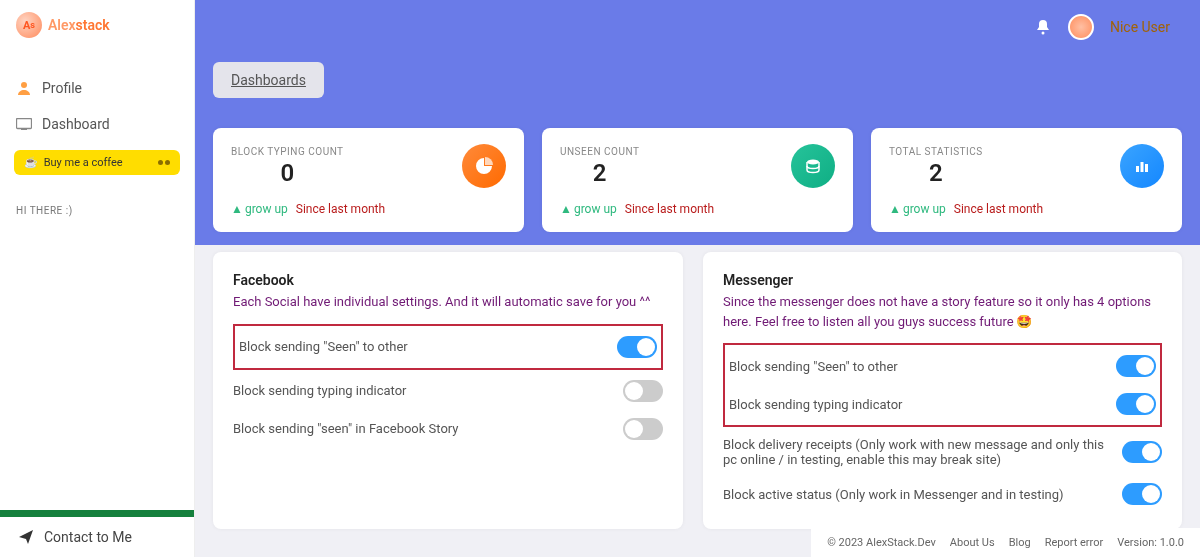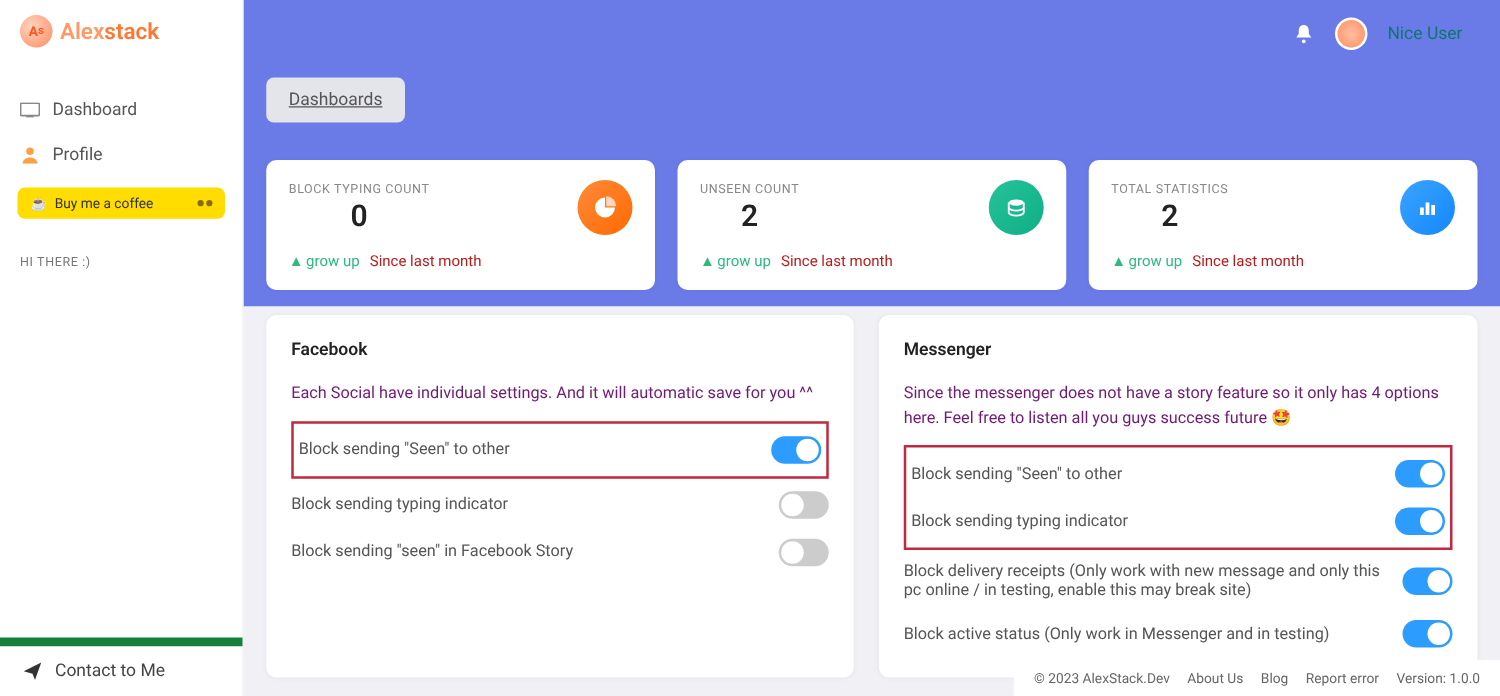--- a/index.html
+++ b/index.html
@@ -1,34 +1,34 @@
 <!DOCTYPE html>
 <html><head>
 <meta charset="utf-8">
 <style>
 * { box-sizing: border-box; margin: 0; padding: 0; font-family: -apple-system, BlinkMacSystemFont, "Segoe UI", Roboto, sans-serif; }
 body { background: #f0f0f5; width: 1200px; height: 557px; overflow: hidden; }
 .app { display: flex; height: 557px; }
 .sidebar { width: 195px; background: #fff; display: flex; flex-direction: column; border-right: 1px solid #eee; }
 .logo { display: flex; align-items: center; padding: 12px 16px; gap: 6px; }
 .logo-mark { width: 26px; height: 26px; border-radius: 50%; background: radial-gradient(circle at 35% 35%, #ffd4c2, #ff8a5b); display: flex; align-items: center; justify-content: center; font-size: 11px; font-weight: bold; color: #ff5722; }
-.logo-text { font-size: 18px; font-weight: 600; }
+.logo-text { font-size: 14px; font-weight: 600; }
 .logo-alex { color: #ff9966; }
 .logo-stack { color: #ff7733; }
 .nav { margin-top: 20px; }
 .nav-item { display: flex; align-items: center; gap: 10px; padding: 10px 16px; font-size: 14px; color: #555; cursor: pointer; }
 .nav-icon { width: 16px; height: 16px; display: flex; align-items: center; justify-content: center; }
 .coffee-btn { margin: 8px 14px; background: #ffdd00; border-radius: 6px; padding: 6px 10px; display: flex; align-items: center; gap: 6px; font-size: 11px; color: #333; cursor: pointer; justify-content: space-between; }
 .coffee-btn .dots { display:flex; gap:2px; }
 .coffee-btn .dots span{ width:5px; height:5px; border-radius:50%; background:#8a6d00; }
 .hi-there { padding: 22px 16px 0; font-size: 10px; letter-spacing: 0.5px; color: #777; }
 .contact { margin-top: auto; display: flex; align-items: center; gap: 10px; padding: 12px 18px; font-size: 14px; color: #444; border-top: 7px solid #15803d; cursor: pointer; }
 .main { flex: 1; display: flex; flex-direction: column; position: relative; }
 .header-bg { position: absolute; top: 0; left: 0; right: 0; height: 245px; background: #6a7be8; }
-.topbar { position: relative; display: flex; align-items: center; justify-content: flex-end; padding: 14px 30px; gap: 16px; color: #0f766e; }
+.topbar { position: relative; display: flex; align-items: center; justify-content: flex-end; padding: 14px 30px; gap: 16px; color: #a16207; }
 .bell { width: 18px; height: 18px; cursor: pointer; }
 .avatar { width: 26px; height: 26px; border-radius: 50%; background: radial-gradient(#ffbfa3,#ff8d5c); border:2px solid #fff; }
 .username { font-size: 14px; }
 .content { position: relative; padding: 0 18px; }
 .tab-row { margin-top: 8px; }
 .tab { display: inline-block; background: #e4e4eb; color: #555; padding: 10px 18px; border-radius: 6px; font-size: 14px; cursor: pointer; text-decoration: underline; }
 .cards { display: flex; gap: 18px; margin-top: 30px; text-align: center; }
 .stat-card { flex: 1; background: #fff; border-radius: 8px; padding: 16px 18px; box-shadow: 0 0 4px rgba(0,0,0,0.05); }
 .stat-label { font-size: 10px; color: #888; letter-spacing: 0.5px; }
 .stat-value { font-size: 24px; font-weight: 600; color: #222; margin-top: 2px; }
@@ -37,21 +37,21 @@
 .ic-orange { background: linear-gradient(135deg,#ff8a3a,#ff6a00); }
 .ic-teal { background: linear-gradient(135deg,#26c39a,#0fae84); }
 .ic-blue { background: linear-gradient(135deg,#3aa4ff,#1487ff); }
 .growup { display: flex; align-items: center; gap: 8px; margin-top: 14px; font-size: 12px; }
 .growup .up { color: #2fb97f; display: flex; align-items: center; gap: 2px; }
 .since { color: #b91c1c; }
 .panels { display: flex; gap: 20px; margin-top: 20px; }
 .panel { background: #fff; border-radius: 8px; padding: 20px 20px 16px; box-shadow: 0 0 4px rgba(0,0,0,0.05); }
 .panel-left { width: 470px; }
 .panel-right { flex: 1; }
-.panel-title { font-size: 14px; font-weight: 600; color: #222; margin-bottom: 17px; }
+.panel-title { font-size: 14px; font-weight: 600; color: #222; margin-bottom: 4px; }
 .panel-desc { font-size: 13px; color: #701a75; margin-bottom: 12px; line-height: 1.5; }
 .setting-row { display: flex; align-items: center; justify-content: space-between; padding: 8px 0; font-size: 13px; color: #555; }
 .hl { border: 2px solid #c0293f; padding: 2px 4px; margin: 2px 0; }
 .toggle { width: 40px; height: 22px; border-radius: 11px; position: relative; cursor: pointer; flex-shrink: 0; }
 .toggle.on { background: #2d9cff; }
 .toggle.off { background: #ccc; }
 .knob { position: absolute; width: 18px; height: 18px; background: #fff; border-radius: 50%; top: 2px; }
 .toggle.on .knob { right: 2px; }
 .toggle.off .knob { left: 2px; }
 .footer { position: absolute; bottom: 0; right: 0; padding: 8px 16px; font-size: 11px; color: #666; display:flex; gap:14px; align-items:center; background:#fff; }
@@ -66,35 +66,35 @@
     <div class="logo">
       <div class="logo-mark">A<sub>s</sub></div>
       <div class="logo-text">
         <span class="logo-alex">Alex</span><span class="logo-stack">stack</span>
       </div>
     </div>
 
     <nav class="nav">
       <div class="nav-item">
         <span class="nav-icon">
+          <svg width="14" height="14" viewBox="0 0 14 14">
+              <circle cx="7" cy="4" r="3" fill="#ff9f43"></circle>
+              <path d="M1 14c0-3 3-5 6-5s6 2 6 5" fill="#ff9f43"></path>
+            </svg>
+        </span>
+        <span>Profile</span>
+      </div>
+      <div class="nav-item">
+        <span class="nav-icon">
           <svg width="16" height="12" viewBox="0 0 16 12">
               <rect x="0.5" y="0.5" width="15" height="10" rx="1" fill="none" stroke="#888" stroke-width="1.3"></rect>
               <line x1="5" y1="11.5" x2="11" y2="11.5" stroke="#888" stroke-width="1.3"></line>
             </svg>
         </span>
         <span>Dashboard</span>
-      </div>
-      <div class="nav-item">
-        <span class="nav-icon">
-          <svg width="14" height="14" viewBox="0 0 14 14">
-              <circle cx="7" cy="4" r="3" fill="#ff9f43"></circle>
-              <path d="M1 14c0-3 3-5 6-5s6 2 6 5" fill="#ff9f43"></path>
-            </svg>
-        </span>
-        <span>Profile</span>
       </div>
     </nav>
 
     <div class="coffee-btn">
       <span style="display:flex;align-items:center;gap:6px;">
         <span>☕</span>
         <span>Buy me a coffee</span>
       </span>
       <span class="dots">
           <span></span>

